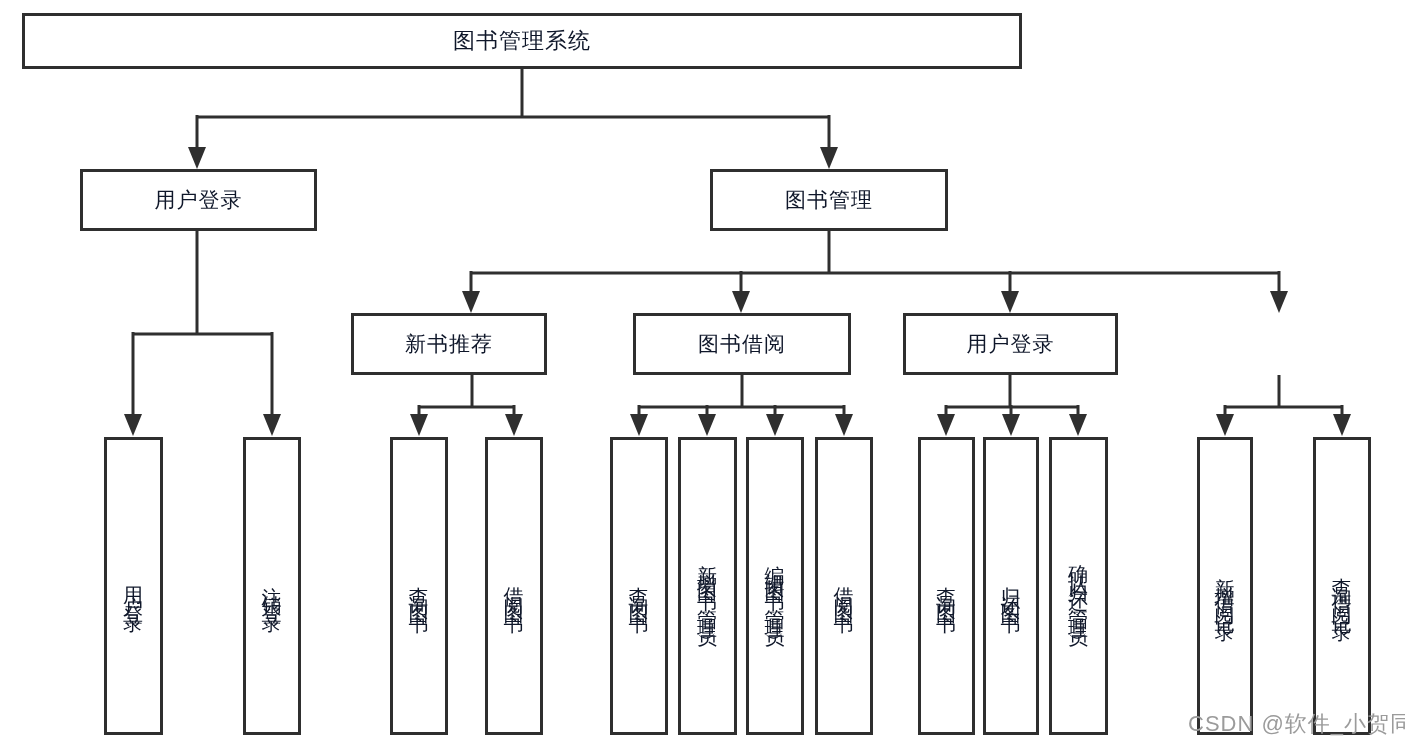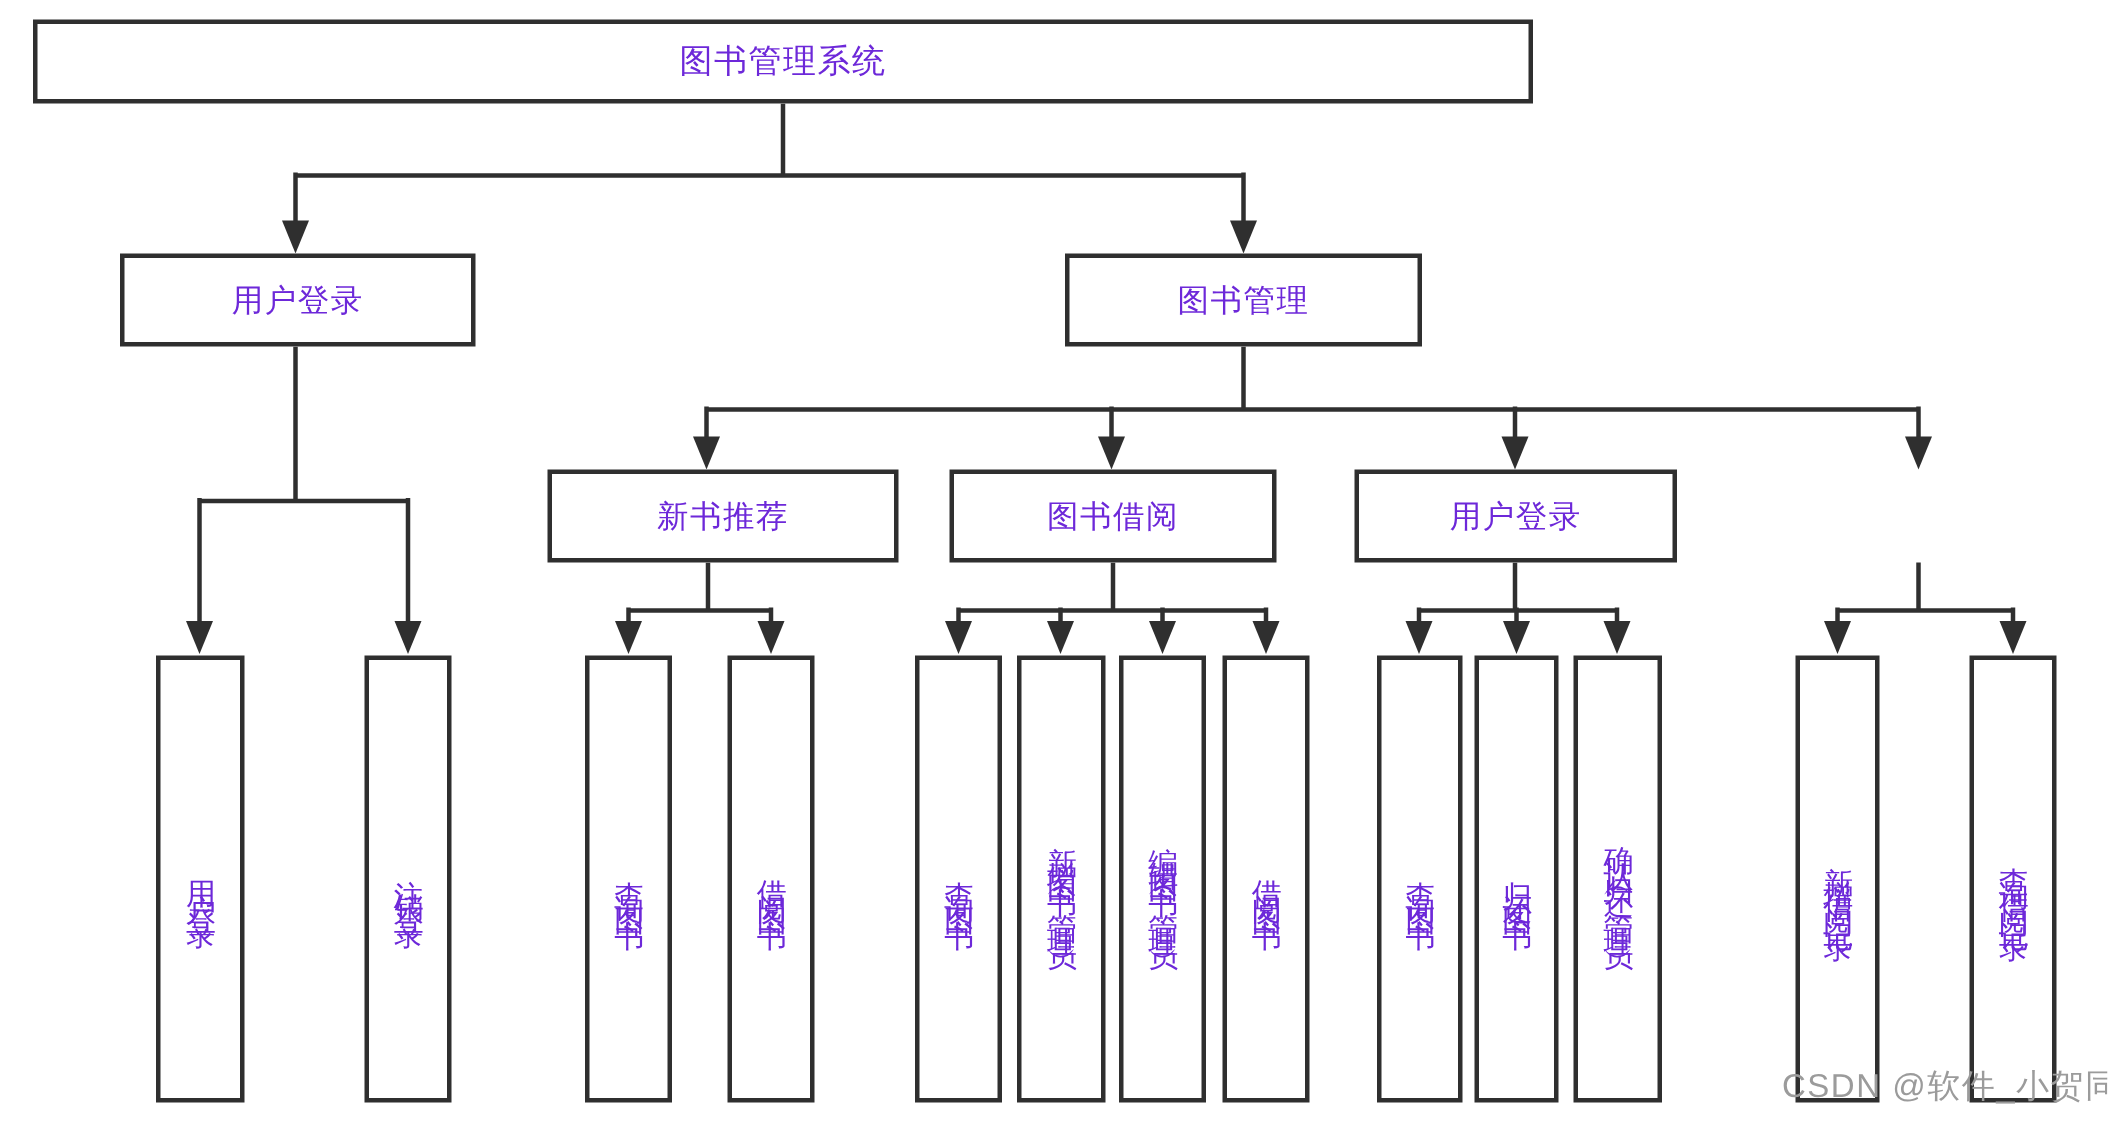--- a/index.html
+++ b/index.html
@@ -20,21 +20,21 @@
   #connectors line { stroke: #2f2f2f; stroke-width: 3; }
   #connectors polygon { fill: #2f2f2f; }
   .node {
     position: absolute;
     box-sizing: border-box;
     border: 3px solid #2f2f2f;
     background: #ffffff;
     display: flex;
     align-items: center;
     justify-content: center;
-    color: #6d28d9;
+    color: #0f172a;
     z-index: 2;
   }
   .hnode { font-size: 21px; letter-spacing: 1px; }
   .root  { font-size: 22px; }
   .vnode {
     writing-mode: vertical-rl;
     text-orientation: mixed;
     font-size: 20px;
     letter-spacing: 9px;
     line-height: 1;
@@ -136,21 +136,21 @@
     <span>图书管理系统</span>
   </div>
 
   <div class="node hnode" style="left:80px; top:169px; width:237px; height:62px;">
     <span>用户登录</span>
   </div>
   <div class="node hnode" style="left:710px; top:169px; width:238px; height:62px;">
     <span>图书管理</span>
   </div>
 
-  <div class="node hnode" style="left:365px; top:313px; width:234px; height:62px;align-items:center;">
+  <div class="node hnode" style="left:351px; top:313px; width:196px; height:62px;align-items:center;">
     <span>新书推荐</span>
   </div>
   <div class="node hnode" style="left:633px; top:313px; width:218px; height:62px;">
     <span>图书借阅</span>
   </div>
   <div class="node hnode" style="left:903px; top:313px; width:215px; height:62px;">
     <span>用户登录</span>
   </div>
 
   <div class="node vnode" style="left:104px; top:437px; width:59px; height:298px;">

